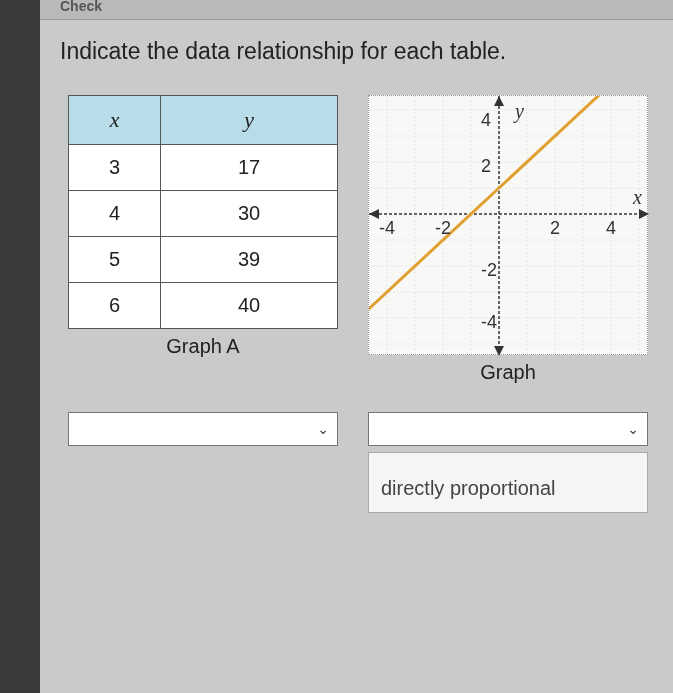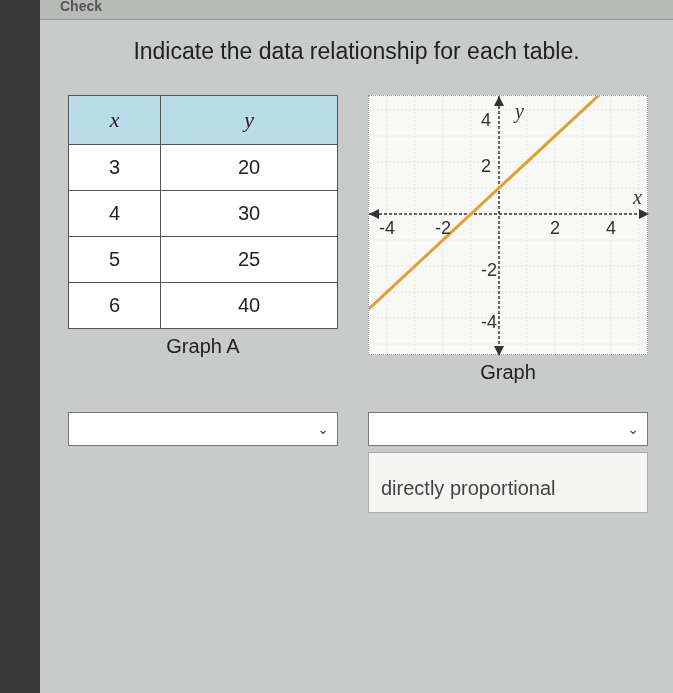--- a/index.html
+++ b/index.html
@@ -27,21 +27,20 @@
   }
   .check-label {
     font-size: 14px;
     font-weight: bold;
     color: #555;
   }
   .question {
     font-size: 23px;
     color: #222;
     padding: 18px 20px 10px 20px;
-    text-align: center;
   }
   .content-row {
     display: flex;
     gap: 30px;
     padding: 20px 20px 0 28px;
   }
   .col { display: flex; flex-direction: column; align-items: center; }
   table.data {
     border-collapse: collapse;
     background: #fff;
@@ -123,29 +122,29 @@
   <div class="content-row">
     <div class="col">
       <table class="data">
         <tbody>
             <tr>
           <th>x</th>
           <th>y</th>
         </tr>
         <tr>
               <td>3</td>
-              <td>20</td>
+              <td>17</td>
             </tr>
         <tr>
               <td>4</td>
               <td>30</td>
             </tr>
         <tr>
               <td>5</td>
-              <td>25</td>
+              <td>39</td>
             </tr>
         <tr>
               <td>6</td>
               <td>40</td>
             </tr>
       </tbody>
         </table>
       <div class="caption">Graph A</div>
     </div>
 

